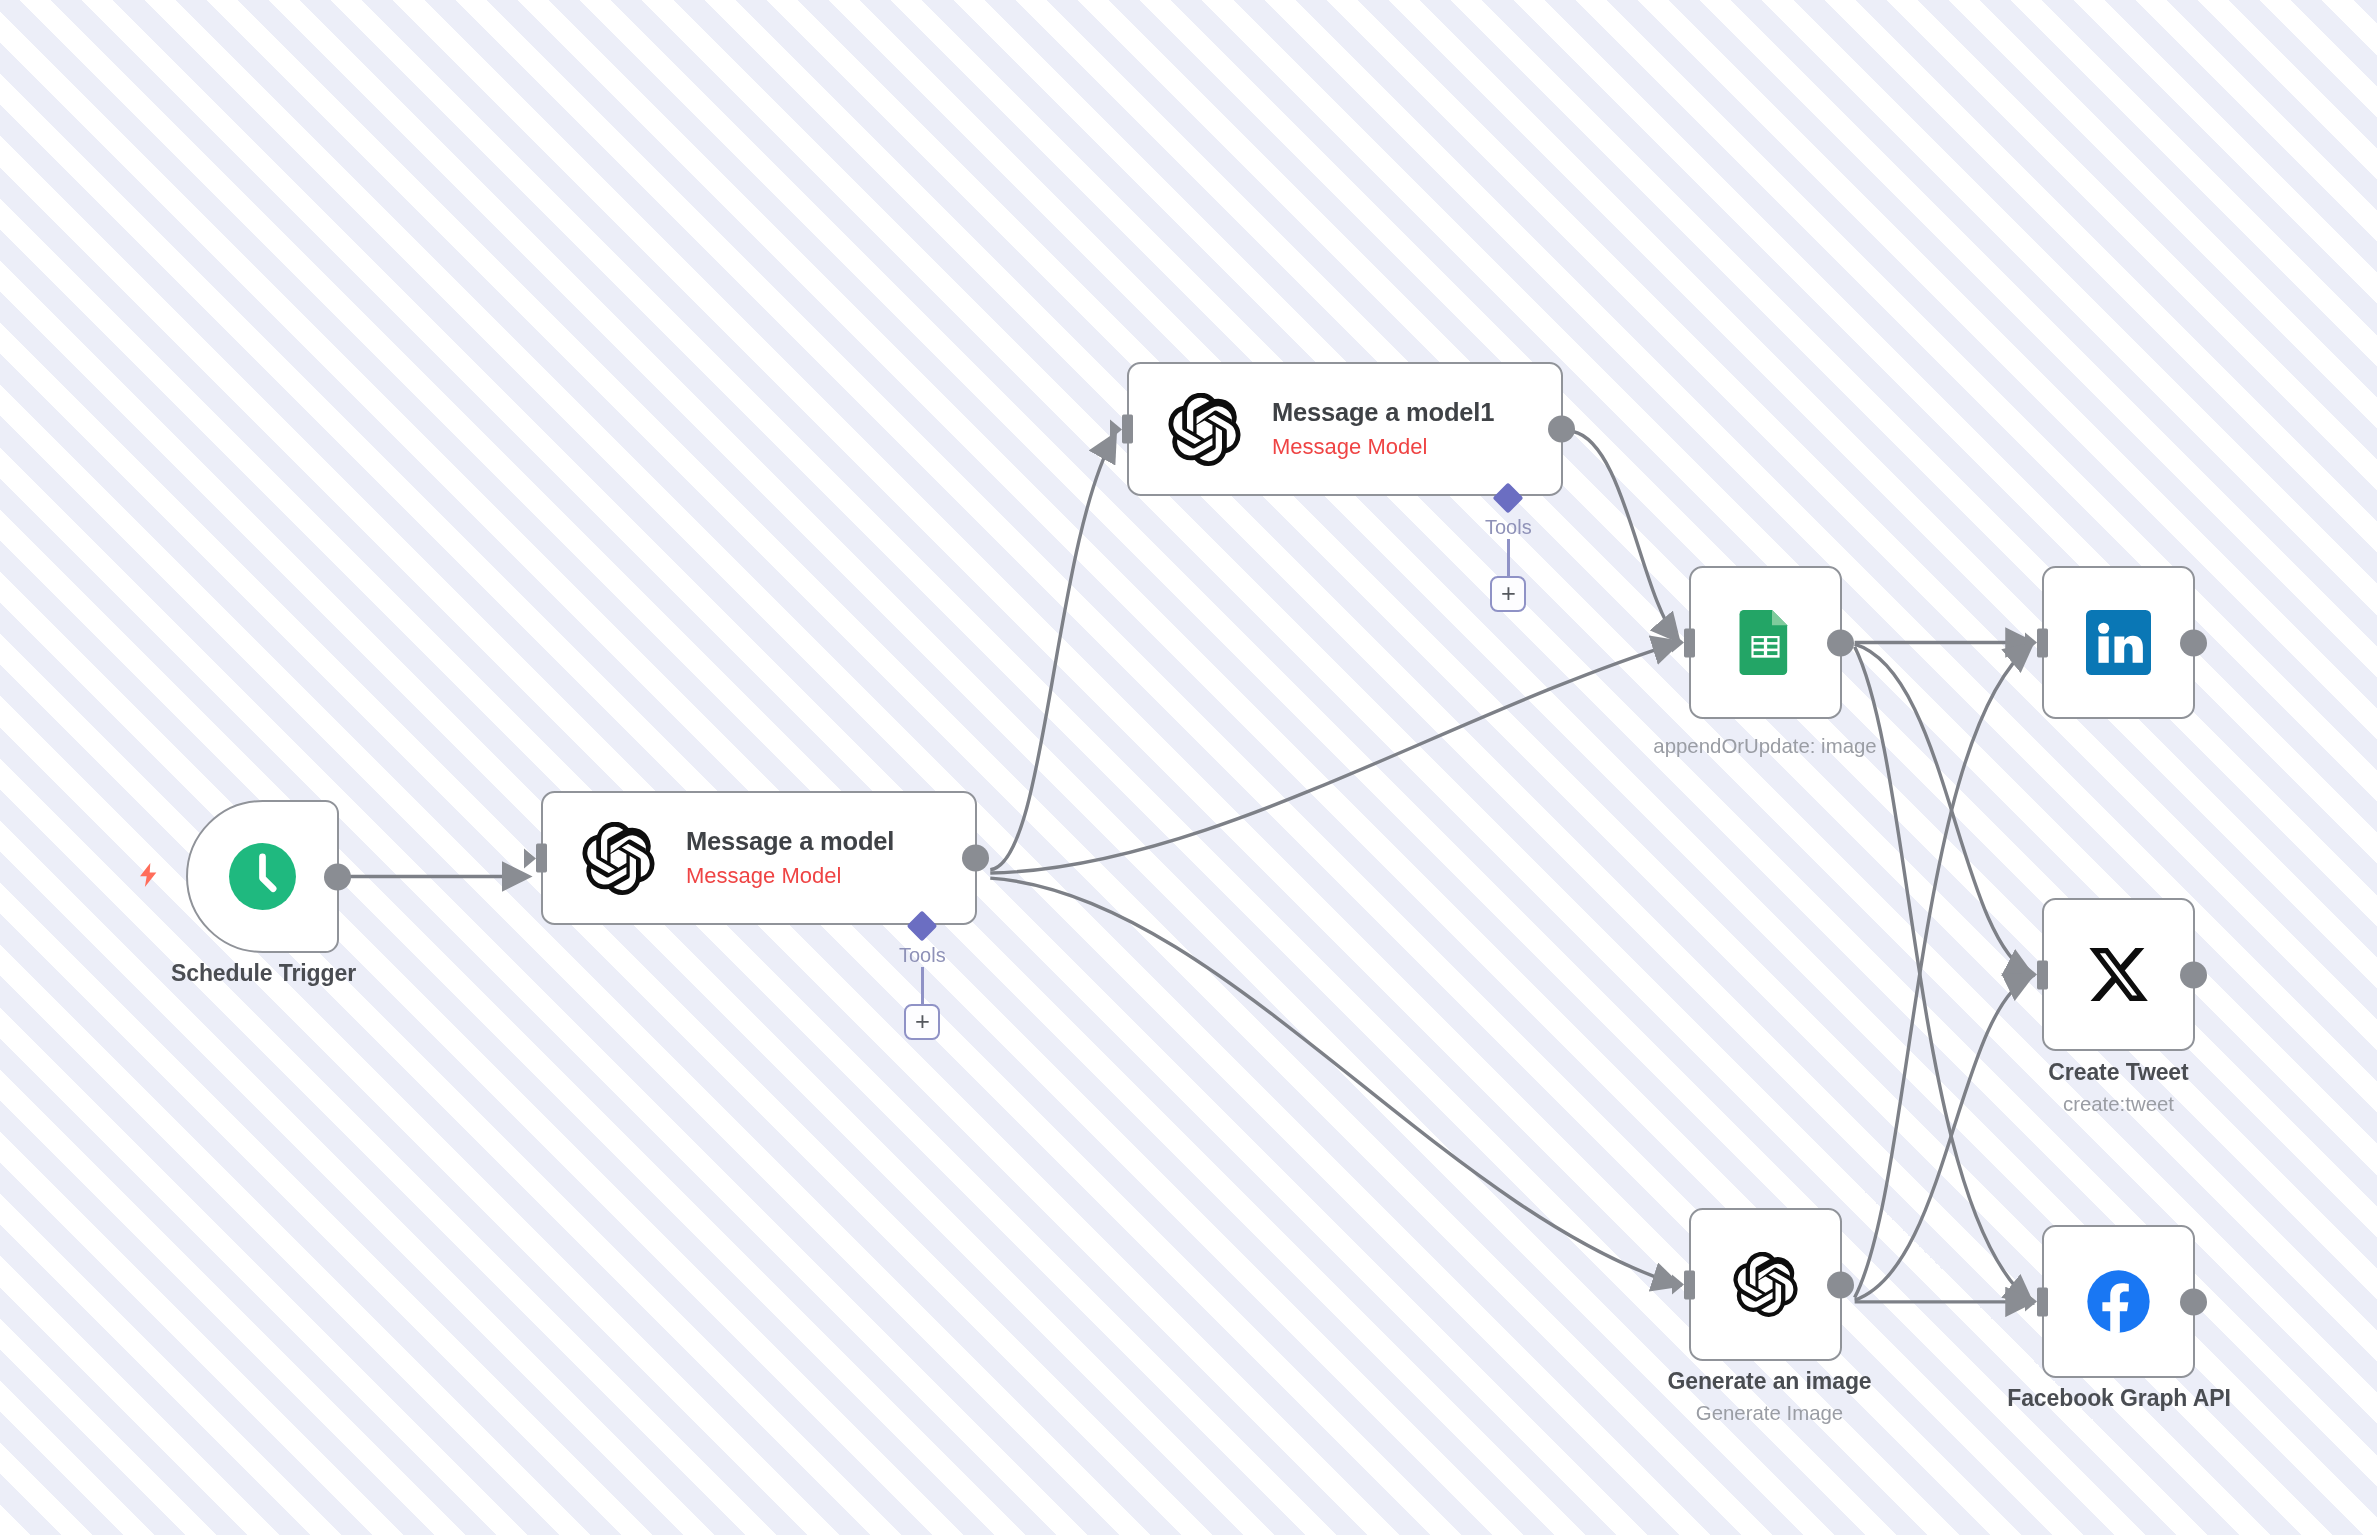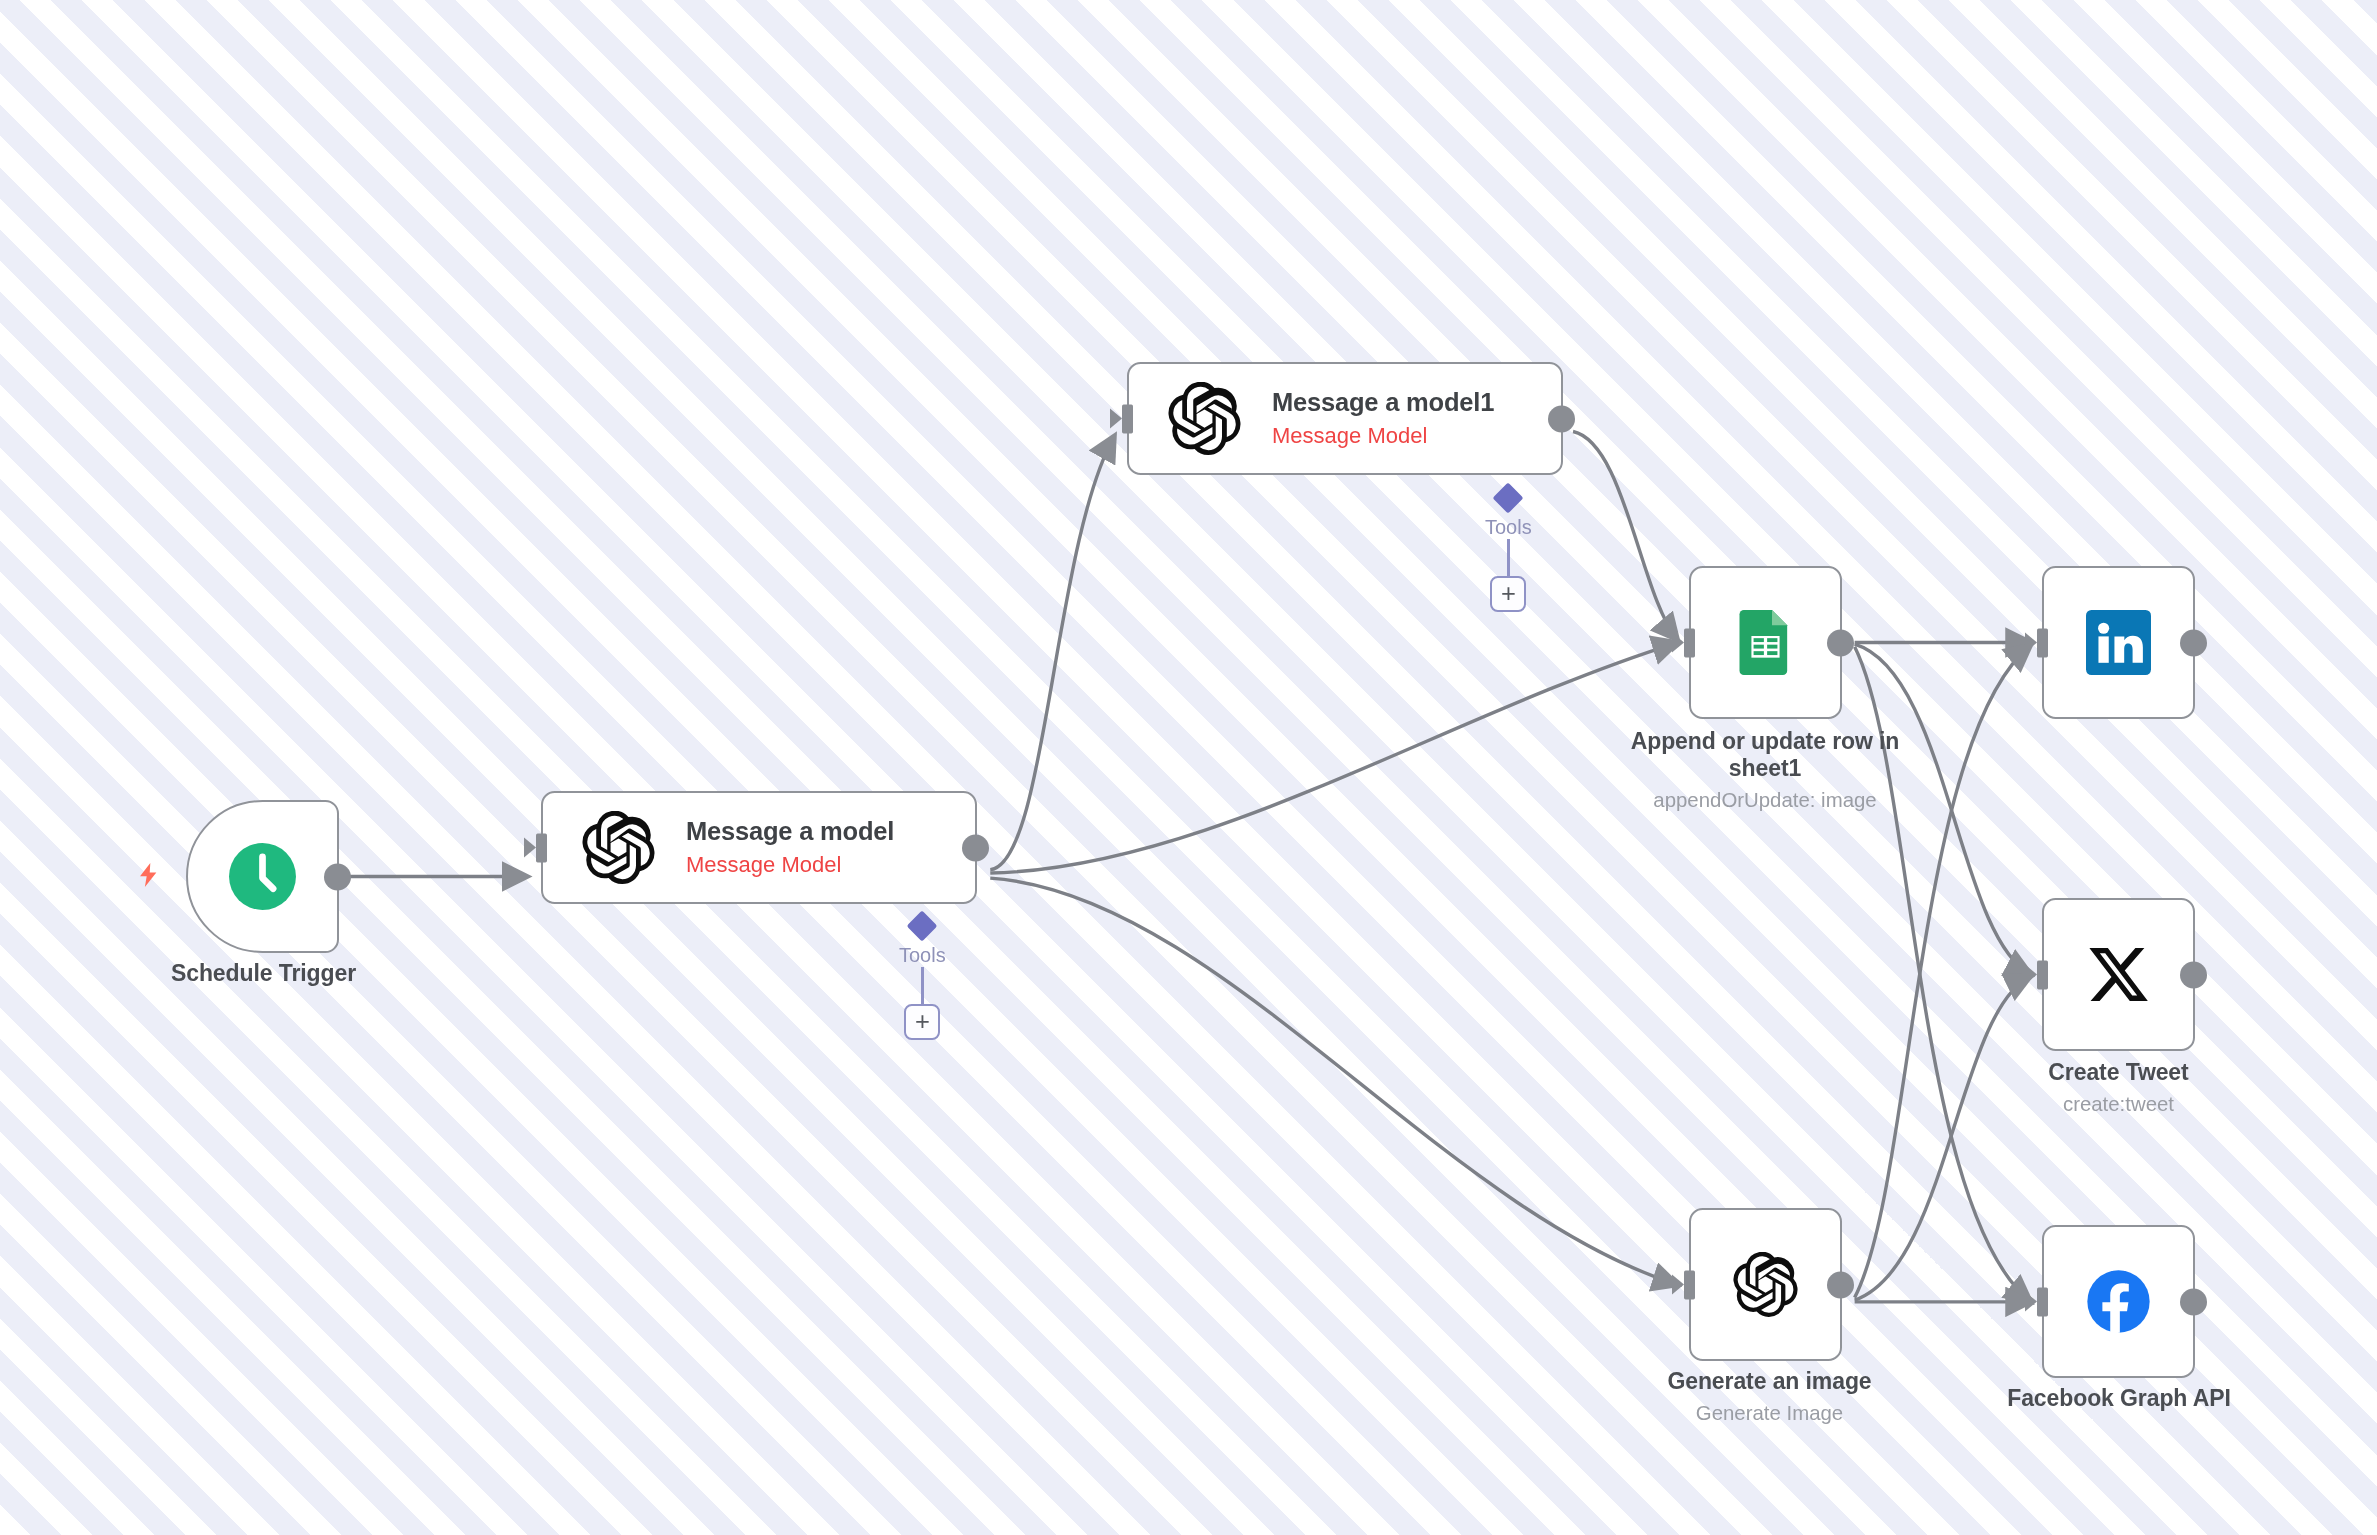--- a/index.html
+++ b/index.html
@@ -50,21 +50,21 @@
     align-items: center;
     z-index: 5;
   }
   .node.square {
     width: 153px;
     height: 153px;
     justify-content: center;
   }
   .node.wide {
     width: 436px;
-    height: 113px;
+    height: 134px;
     padding-left: 39px;
     gap: 31px;
   }
   .node.trigger {
     width: 153px;
     height: 153px;
     justify-content: center;
     border-radius: 77px 13.6px 13.6px 77px;
   }
 
@@ -299,21 +299,20 @@
         <rect x="25.5" y="26" width="9.5" height="3.6"></rect>
         <rect x="13" y="32" width="9.5" height="3.6"></rect>
         <rect x="25.5" y="32" width="9.5" height="3.6"></rect>
         <rect x="13" y="38" width="9.5" height="3.6"></rect>
         <rect x="25.5" y="38" width="9.5" height="3.6"></rect>
       </g>
     </svg>
     <div class="port-out"></div>
   </div>
   <div class="node-caption" style="left:1595px; top:728px; width:340px;">
-    <div class="title">Append or update row in sheet1</div>
     <div class="subtitle">appendOrUpdate: image</div>
   </div>
 
   <div class="node square" style="left:2042px; top:566px;">
     <div class="port-in">
       <div class="tri"></div>
         <div class="bar"></div>
     </div>
     <svg class="icon-md" viewBox="0 0 48 48">
       <rect width="48" height="48" rx="4" fill="#0a77b5"></rect>

